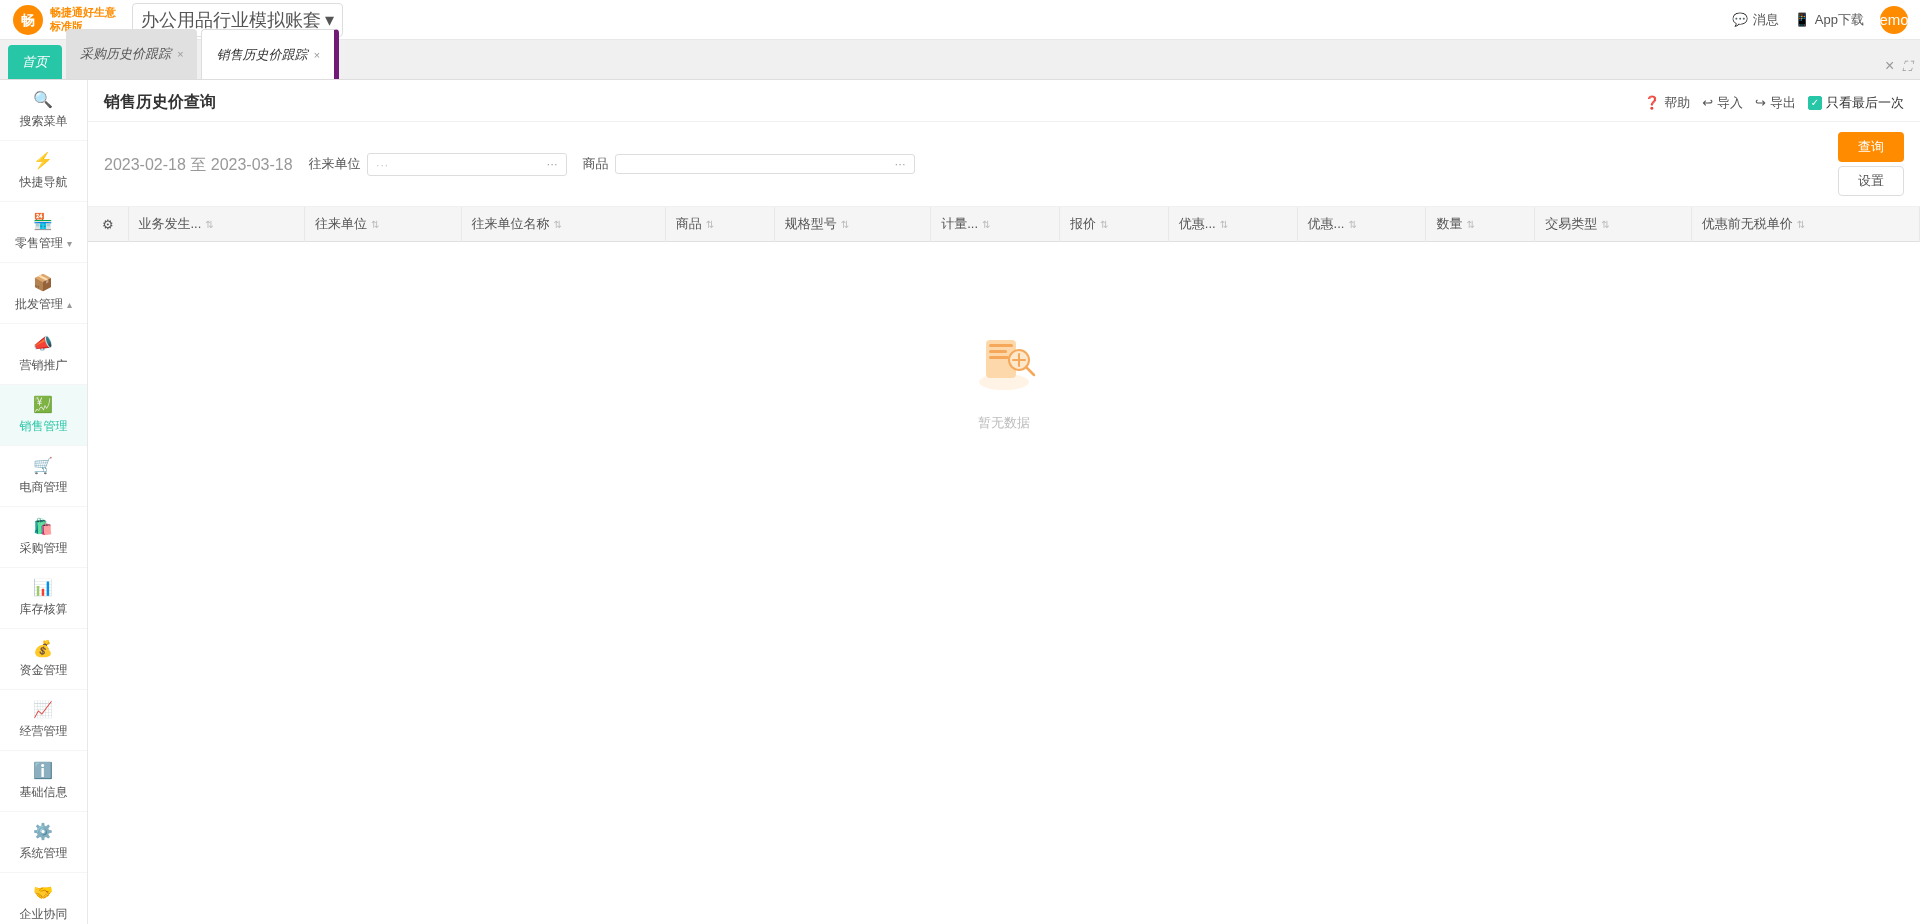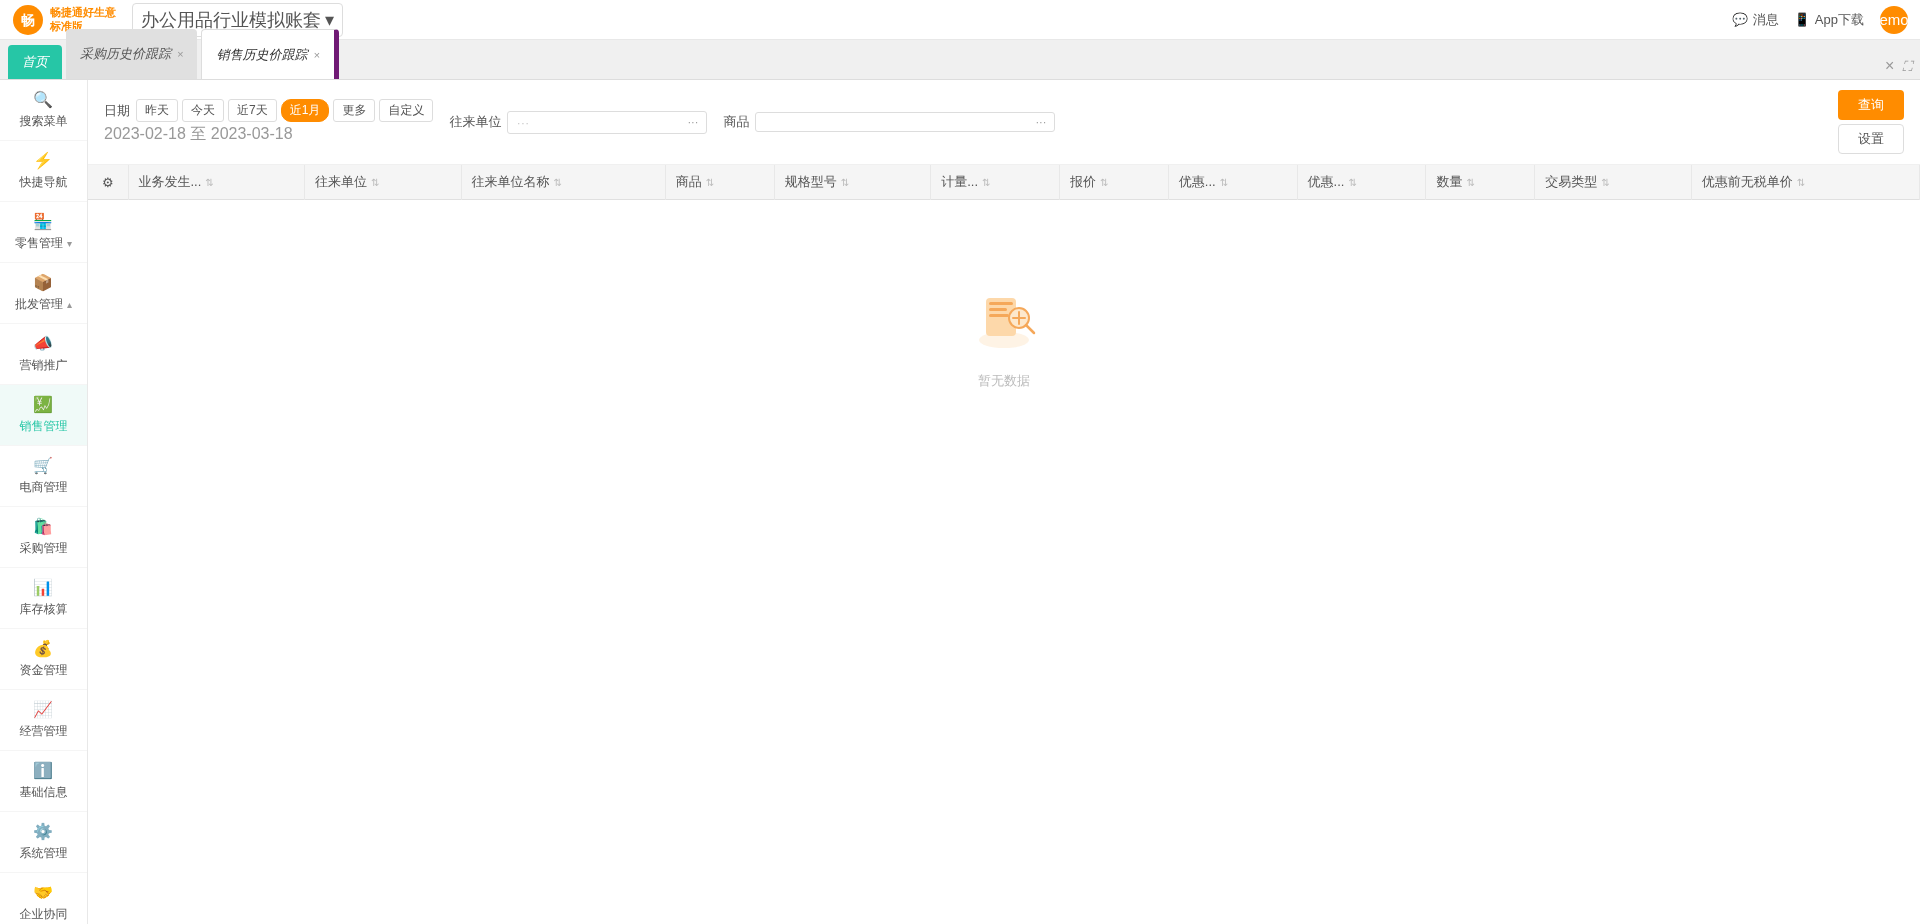--- a/index.html
+++ b/index.html
@@ -496,34 +496,44 @@
     <div class="sidebar-item">
       <span class="sidebar-item-icon">🤝</span>
       <span>企业协同</span>
     </div>
 
   </div>
 
   <div class="content-area">
     <div class="page-content">
 
+      <div class="page-header">
+        <h2 class="page-title">销售历史价查询</h2>
+        <div class="page-header-actions">
+          <div class="page-header-action">
+            <span>❓</span>
+            <span>帮助</span>
+          </div>
+          <div class="page-header-action">
+            <span>↩</span>
+            <span>导入</span>
+          </div>
+          <div class="page-header-action">
+            <span>↪</span>
+            <span>导出</span>
+          </div>
+          <div class="checkbox-group">
+            <div class="checkbox-custom">✓</div>
+            <span>只看最后一次</span>
+          </div>
+        </div>
+      </div>
 
       <div class="filter-area">
         <div class="filter-date-col">
-          <div class="filter-group">
-            <span class="filter-label">日期</span>
-            <div class="date-btns">
-              <button class="date-btn">昨天</button>
-              <button class="date-btn">今天</button>
-              <button class="date-btn">近7天</button>
-              <button class="date-btn active">近1月</button>
-              <button class="date-btn">更多</button>
-              <button class="date-btn">自定义</button>
-            </div>
-          </div>
           <div class="date-range">2023-02-18 至 2023-03-18</div>
         </div>
 
         <div class="filter-group">
           <span class="filter-label">往来单位</span>
           <div class="filter-input" style="min-width:200px;">
             <span style="color:#ccc;">···</span>
             <span class="filter-input-dots">···</span>
           </div>
         </div>

